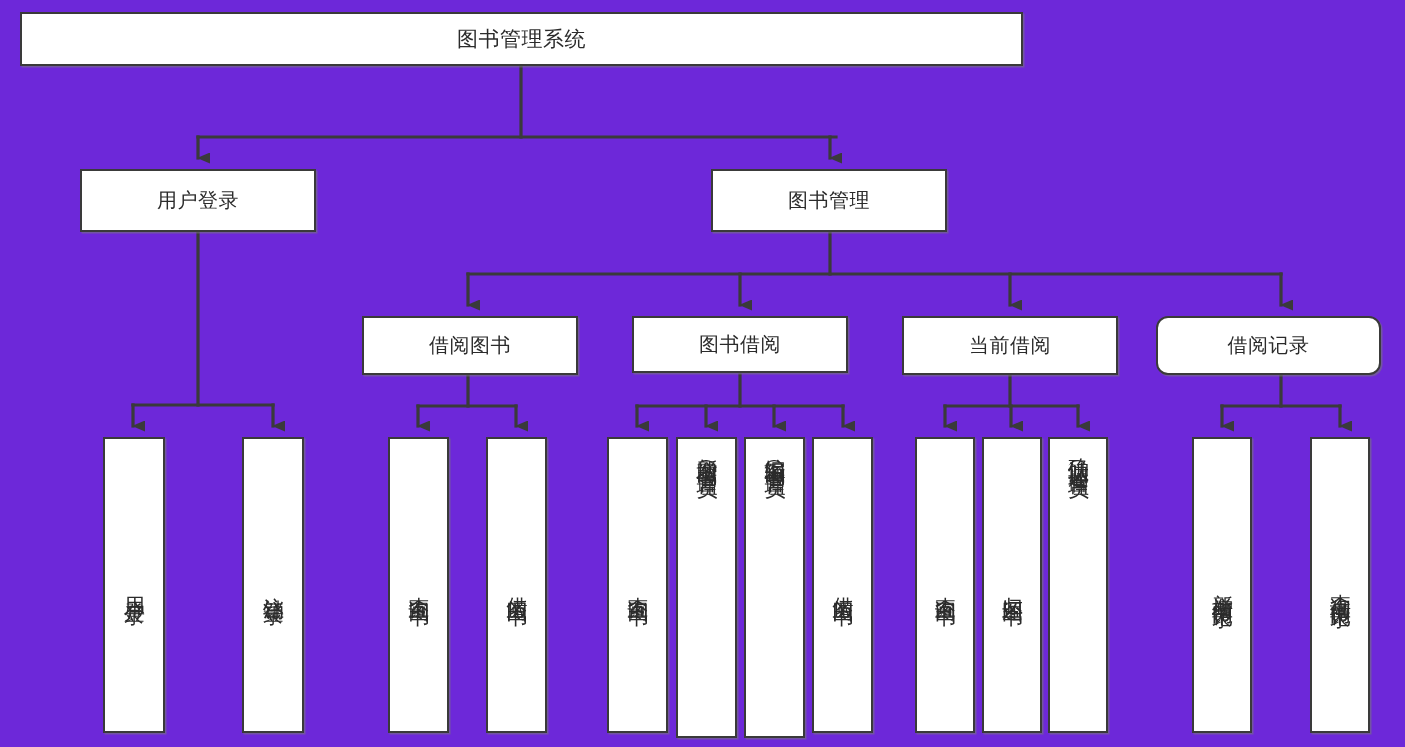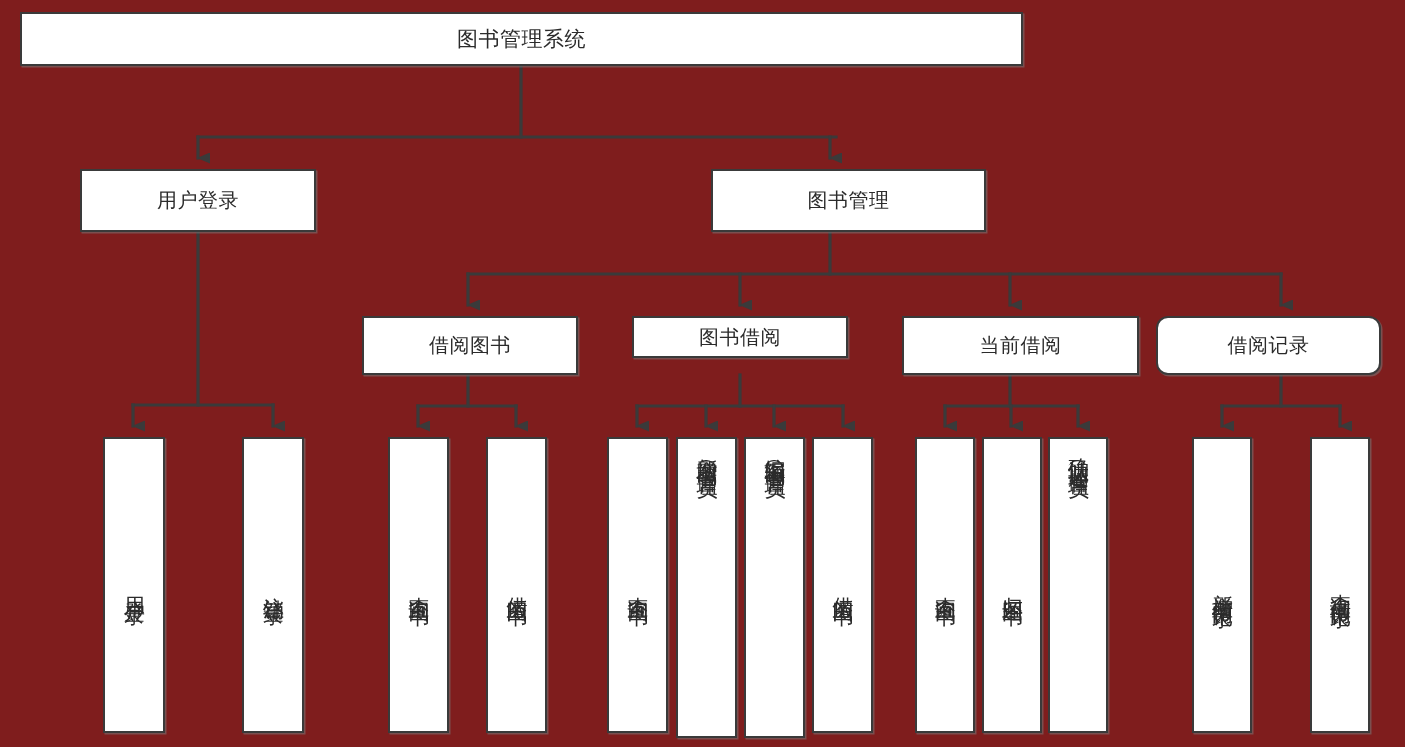--- a/index.html
+++ b/index.html
@@ -1,21 +1,21 @@
 <!DOCTYPE html>
 <html><head>
 <meta charset="utf-8">
 <style>
   html,body{margin:0;padding:0;background:#ffffff;}
   body{
     width:1405px;height:747px;overflow:hidden;
     font-family:"DejaVu Sans","Liberation Sans",sans-serif;
     color:#222222;
   }
-  #stage{position:relative;width:1405px;height:747px;background:#7f1d1d;}
+  #stage{position:relative;width:1405px;height:747px;background:#6d28d9;}
   svg#tree{position:absolute;left:0;top:0;width:1405px;height:747px;}
 
   .node-box{
     position:absolute;
     background:#ffffff;
     border:2px solid #3a3a3a;
     box-sizing:border-box;
     box-shadow:1.5px 1.5px 0 rgba(120,120,120,.55);
     display:flex;align-items:center;justify-content:center;
   }
@@ -112,31 +112,31 @@
     </g>
   </svg>
 
   <div class="node-box root" style="left:20px;top:12px;width:1003px;height:54px;">
     <span class="node-label">图书管理系统</span>
   </div>
 
   <div class="node-box" style="left:80px;top:169px;width:236px;height:63px;">
     <span class="node-label">用户登录</span>
   </div>
-  <div class="node-box" style="left:711px;top:169px;width:275px;height:63px;">
+  <div class="node-box" style="left:711px;top:169px;width:236px;height:63px;">
     <span class="node-label">图书管理</span>
   </div>
 
   <div class="node-box" style="left:362px;top:316px;width:216px;height:59px;">
     <span class="node-label">借阅图书</span>
   </div>
-  <div class="node-box" style="left:632px;top:316px;width:216px;height:42px;text-align:center;">
+  <div class="node-box" style="left:632px;top:316px;width:216px;height:57px;text-align:center;">
     <span class="node-label">图书借阅</span>
   </div>
-  <div class="node-box" style="left:902px;top:316px;width:237px;height:59px;">
+  <div class="node-box" style="left:902px;top:316px;width:216px;height:59px;">
     <span class="node-label">当前借阅</span>
   </div>
   <div class="node-box" style="left:1156px;top:316px;width:225px;height:59px;border-radius:12px;">
     <span class="node-label">借阅记录</span>
   </div>
 
   <div class="leaf-box centered" style="left:103px;top:437px;width:62px;height:296px;">
     <span class="leaf-label">用户登录</span>
   </div>
   <div class="leaf-box centered" style="left:242px;top:437px;width:62px;height:296px;">

